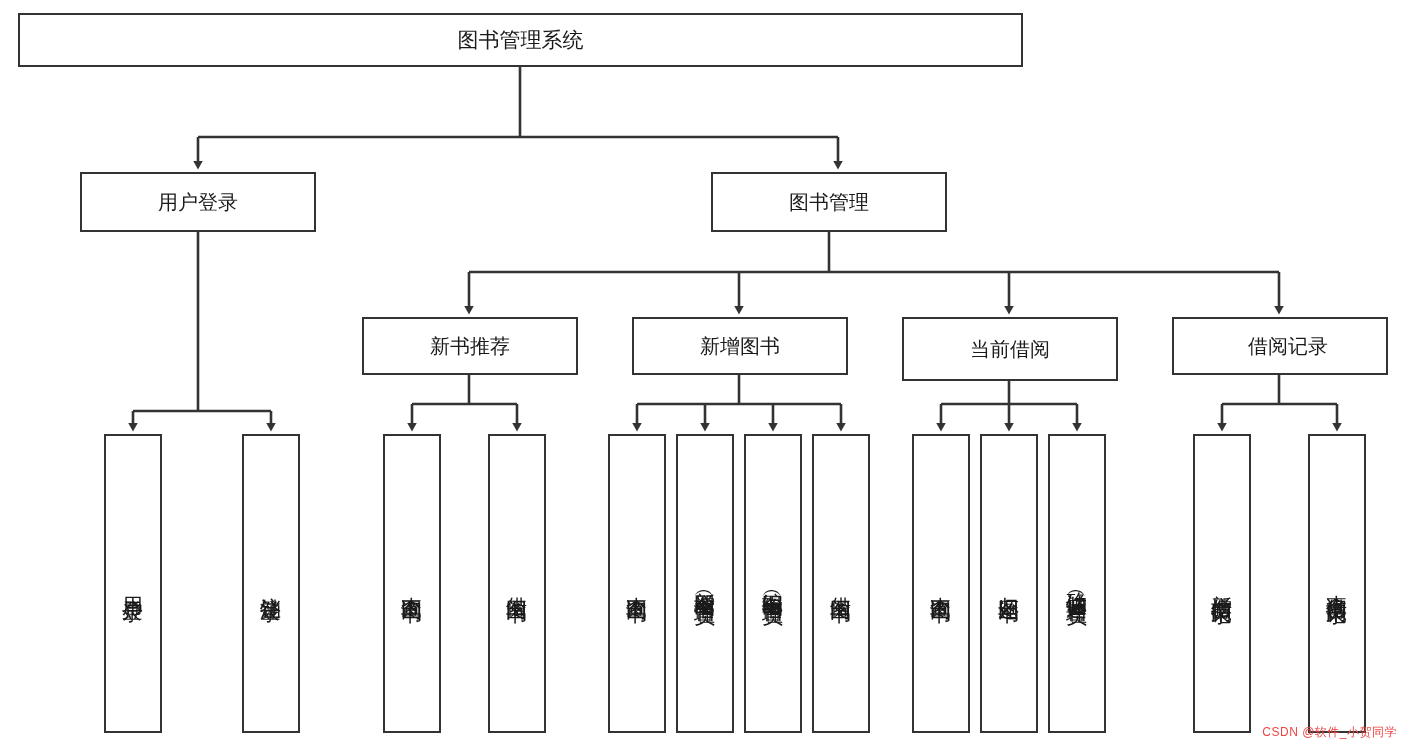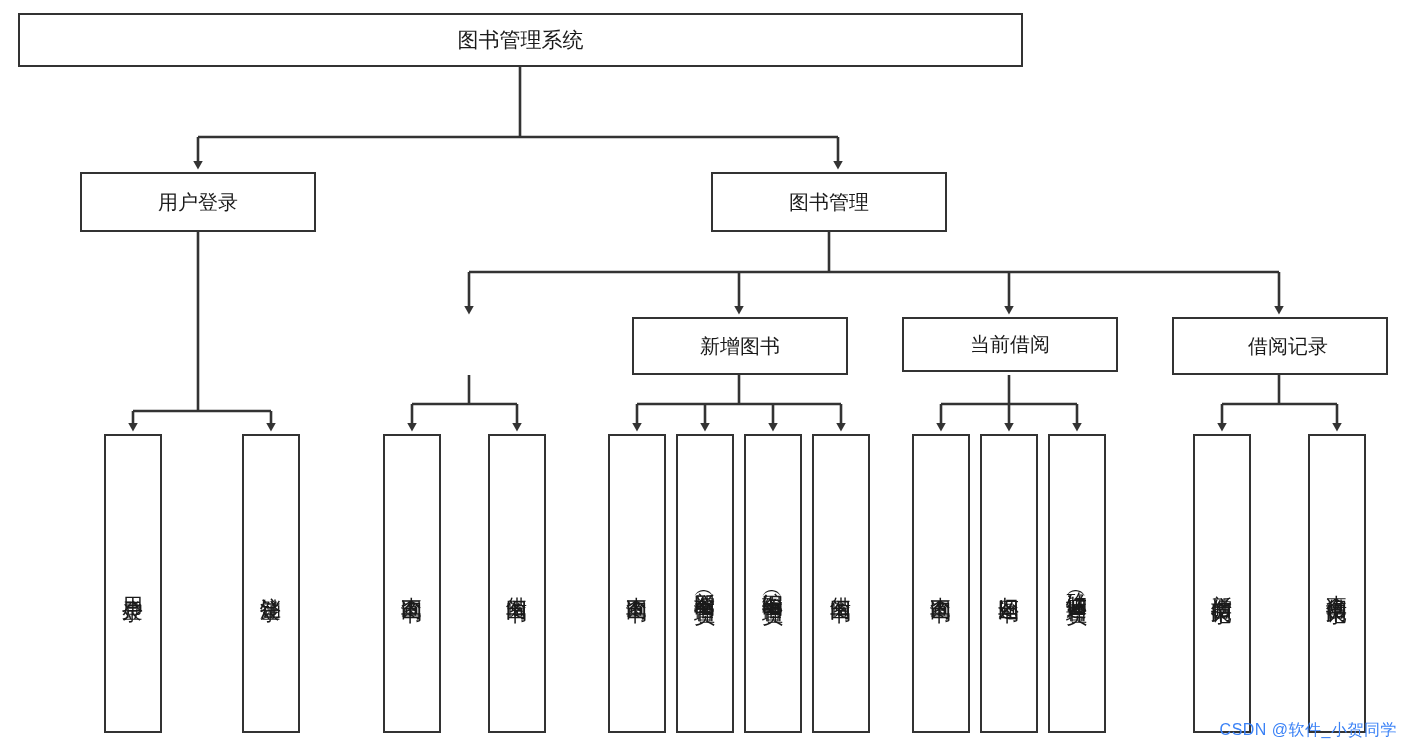--- a/index.html
+++ b/index.html
@@ -58,22 +58,22 @@
     writing-mode: vertical-rl;
     text-orientation: upright;
     letter-spacing: 2px;
     white-space: nowrap;
     line-height: 1;
   }
   #watermark {
     position: absolute;
     right: 8px;
     bottom: 6px;
-    font-size: 16px;
-    color: #3b82f6;
+    font-size: 12px;
+    color: #ef4444;
     letter-spacing: 0.5px;
     white-space: nowrap;
   }
 </style>
 </head>
 <body>
 
 <div id="canvas">
 
   <svg id="edges" viewBox="0 0 1405 747" xmlns="http://www.w3.org/2000/svg">
@@ -130,24 +130,27 @@
     <span class="label">图书管理系统</span>
   </div>
 
   <div class="node level-2" style="left:80px; top:172px; width:236px; height:60px;">
     <span class="label">用户登录</span>
   </div>
   <div class="node level-2" style="left:711px; top:172px; width:236px; height:60px;">
     <span class="label">图书管理</span>
   </div>
 
+  <div class="node level-3" style="left:362px; top:317px; width:216px; height:58px;">
+    <span class="label">新书推荐</span>
+  </div>
   <div class="node level-3" style="left:632px; top:317px; width:216px; height:58px;">
     <span class="label">新增图书</span>
   </div>
-  <div class="node level-3" style="left:902px; top:317px; width:216px; height:55px;">
+  <div class="node level-3" style="left:902px; top:317px; width:216px; height:64px;">
     <span class="label">当前借阅</span>
   </div>
   <div class="node level-3" style="left:1172px; top:317px; width:216px; height:58px;padding-left:16px;">
     <span class="label">借阅记录</span>
   </div>
 
   <div class="node leaf" style="left:104px; top:434px; width:58px; height:299px;">
     <span class="label">用户登录</span>
   </div>
   <div class="node leaf" style="left:242px; top:434px; width:58px; height:299px;">

